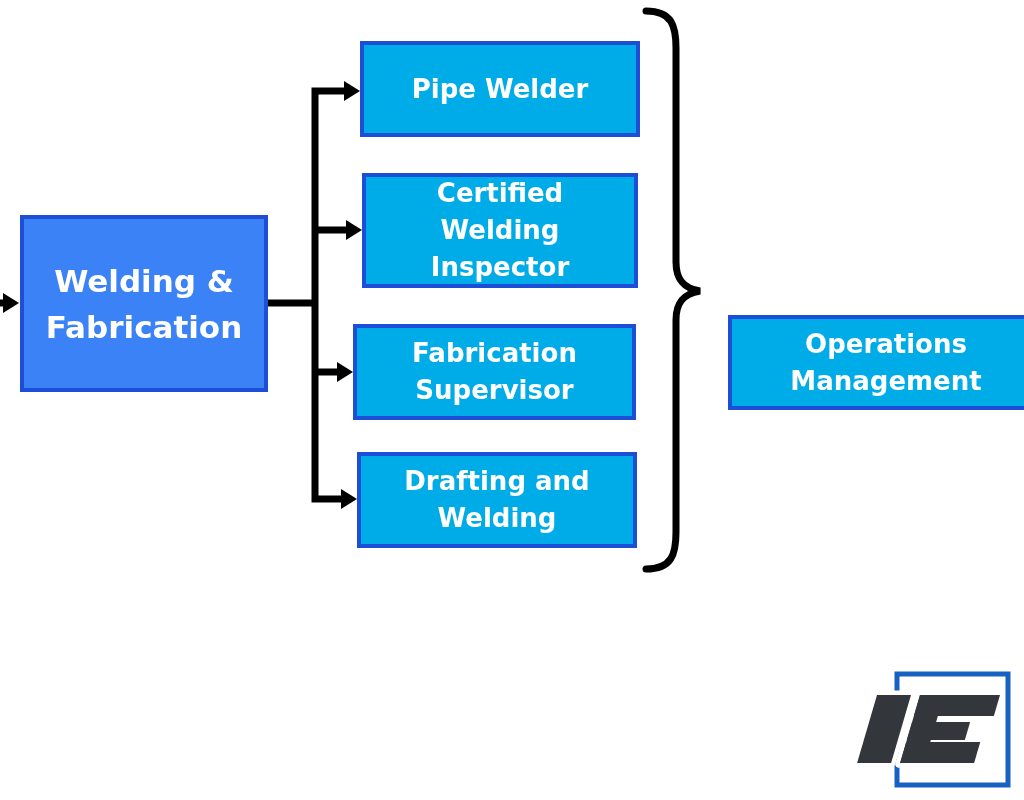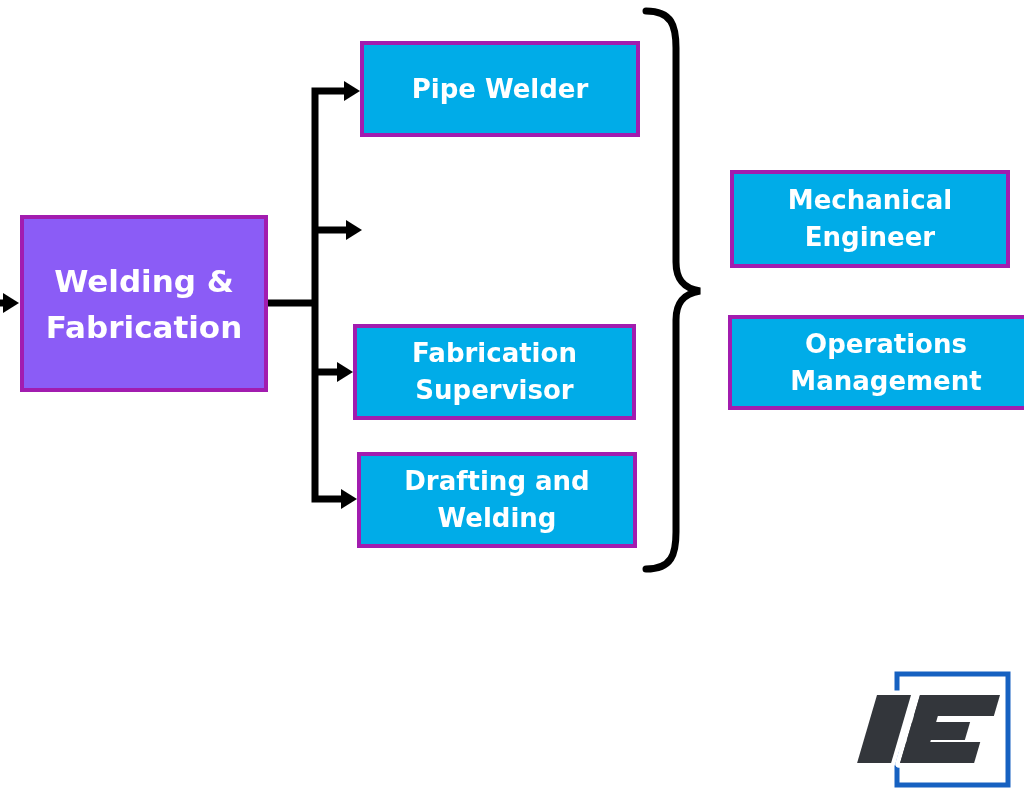--- a/index.html
+++ b/index.html
@@ -12,32 +12,32 @@
     overflow: hidden;
     font-family: "DejaVu Sans", "Liberation Sans", sans-serif;
   }
   .connectors, .logo-svg {
     position: absolute;
     pointer-events: none;
   }
   .connectors { left: 0; top: 0; }
   .box {
     position: absolute;
-    border: 4px solid #a21caf;
+    border: 4px solid #1d4ed8;
     display: flex;
     align-items: center;
     justify-content: center;
     text-align: center;
     color: #ffffff;
     font-weight: bold;
     white-space: pre-line;
   }
   .box-root {
     left: 20px; top: 215px; width: 248px; height: 177px;
-    background: #8b5cf6;
+    background: #3b82f6;
     font-size: 31px;
     line-height: 46px;
   }
   .box-child {
     background: #00ace8;
     font-size: 26px;
     line-height: 37px;
   }
   .box-c1 { left: 360px; top: 41px;  width: 280px; height: 96px;  }
   .box-c2 { left: 362px; top: 173px; width: 276px; height: 115px; }
@@ -78,33 +78,34 @@
   </svg>
 
   <div class="box box-root">
     <span>Welding &amp;
 Fabrication</span>
   </div>
 
   <div class="box box-child box-c1">
     <span>Pipe Welder</span>
   </div>
+  <div class="box box-child box-c2">
+    <span>Certified
+Welding
+Inspector</span>
+  </div>
   <div class="box box-child box-c3">
     <span>Fabrication
 Supervisor</span>
   </div>
   <div class="box box-child box-c4">
     <span>Drafting and
 Welding</span>
   </div>
 
-  <div class="box box-child box-a1">
-    <span>Mechanical
-Engineer</span>
-  </div>
   <div class="box box-child box-a2">
     <span>Operations
 Management</span>
   </div>
 
   <svg class="logo-svg" style="left:840px; top:650px;" width="184" height="150" viewBox="840 650 184 150">
 
     <rect x="897" y="674" width="111" height="111" fill="none" stroke="#1661c1" stroke-width="5"></rect>
 
     <g transform="translate(877 695) skewX(-16.3) translate(-877 -695)" fill="#ffffff" stroke="#ffffff" stroke-width="9" stroke-linejoin="round">

